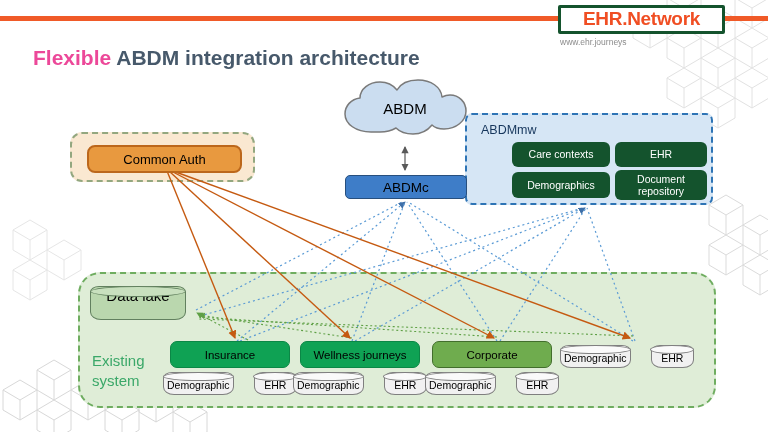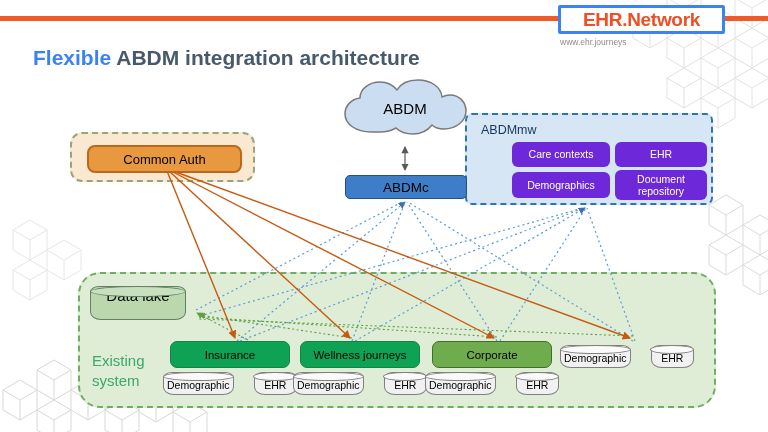--- a/index.html
+++ b/index.html
@@ -5,44 +5,44 @@
   html,body{margin:0;padding:0;background:#fff;}
   .slide{
     position:relative;width:768px;height:432px;overflow:hidden;background:#ffffff;
     font-family:"Liberation Sans","DejaVu Sans",sans-serif;color:#000;
   }
   svg.bg{position:absolute;inset:0;}
   svg.lines{position:absolute;inset:0;z-index:2;pointer-events:none;}
   .topline{position:absolute;left:0;top:16px;width:768px;height:5px;background:#F05A28;}
   .logo-box{
     position:absolute;left:558px;top:5px;width:167px;height:29px;box-sizing:border-box;
-    background:#fff;border:3px solid #3b82f6;border-radius:2px;z-index:3;
-    display:flex;align-items:center;justify-content:center;
+    background:#fff;border:3px solid #14532d;border-radius:2px;z-index:3;
+    display:flex;align-items:flex-start;justify-content:center;
     font-weight:bold;font-size:19px;letter-spacing:-0.3px;color:#F04E23;
   }
   .logo-url{position:absolute;left:560px;top:37px;font-size:8.5px;color:#8C8C8C;z-index:3;}
   .title{position:absolute;left:33px;top:46px;font-size:21px;font-weight:bold;white-space:nowrap;}
-  .title .hl{color:#3b82f6;}
+  .title .hl{color:#ec4899;}
   .title .rest{color:#47596B;}
 
   .cloud-wrap{position:absolute;left:338px;top:78px;width:134px;height:64px;z-index:3;}
   .cloud-label{position:absolute;left:0;top:22px;width:134px;text-align:center;font-size:15px;}
 
   .abdmc{
     position:absolute;left:345px;top:175px;width:122px;height:24px;box-sizing:border-box;
     background:#3E7DC8;border:1.3px solid #274F7E;border-radius:5px;z-index:3;
     display:flex;align-items:center;justify-content:center;font-size:13.5px;color:#000;
   }
   .abdmmw{
     position:absolute;left:465px;top:113px;width:248px;height:92px;box-sizing:border-box;
     background:#D6E6F5;border:2px dashed #2E74B5;border-radius:7px;
   }
   .abdmmw-label{position:absolute;left:14px;top:8px;font-size:12.5px;color:#16365C;z-index:3;}
   .module{
-    position:absolute;background:#6d28d9;border-radius:6px;color:#fff;font-size:10.5px;line-height:1.15;
+    position:absolute;background:#14532d;border-radius:6px;color:#fff;font-size:10.5px;line-height:1.15;
     display:flex;align-items:center;justify-content:center;text-align:center;z-index:3;padding:1px 3px;box-sizing:border-box;
   }
   .m0{left:45px;top:27px;width:98px;height:25px;}
   .m1{left:148px;top:27px;width:92px;height:25px;}
   .m2{left:45px;top:57px;width:98px;height:26px;}
   .m3{left:148px;top:55px;width:92px;height:30px;}
 
   .cauth-outer{
     position:absolute;left:70px;top:132px;width:185px;height:50px;box-sizing:border-box;
     background:#FAE8D1;border:2px dashed #93A77F;border-radius:12px;

